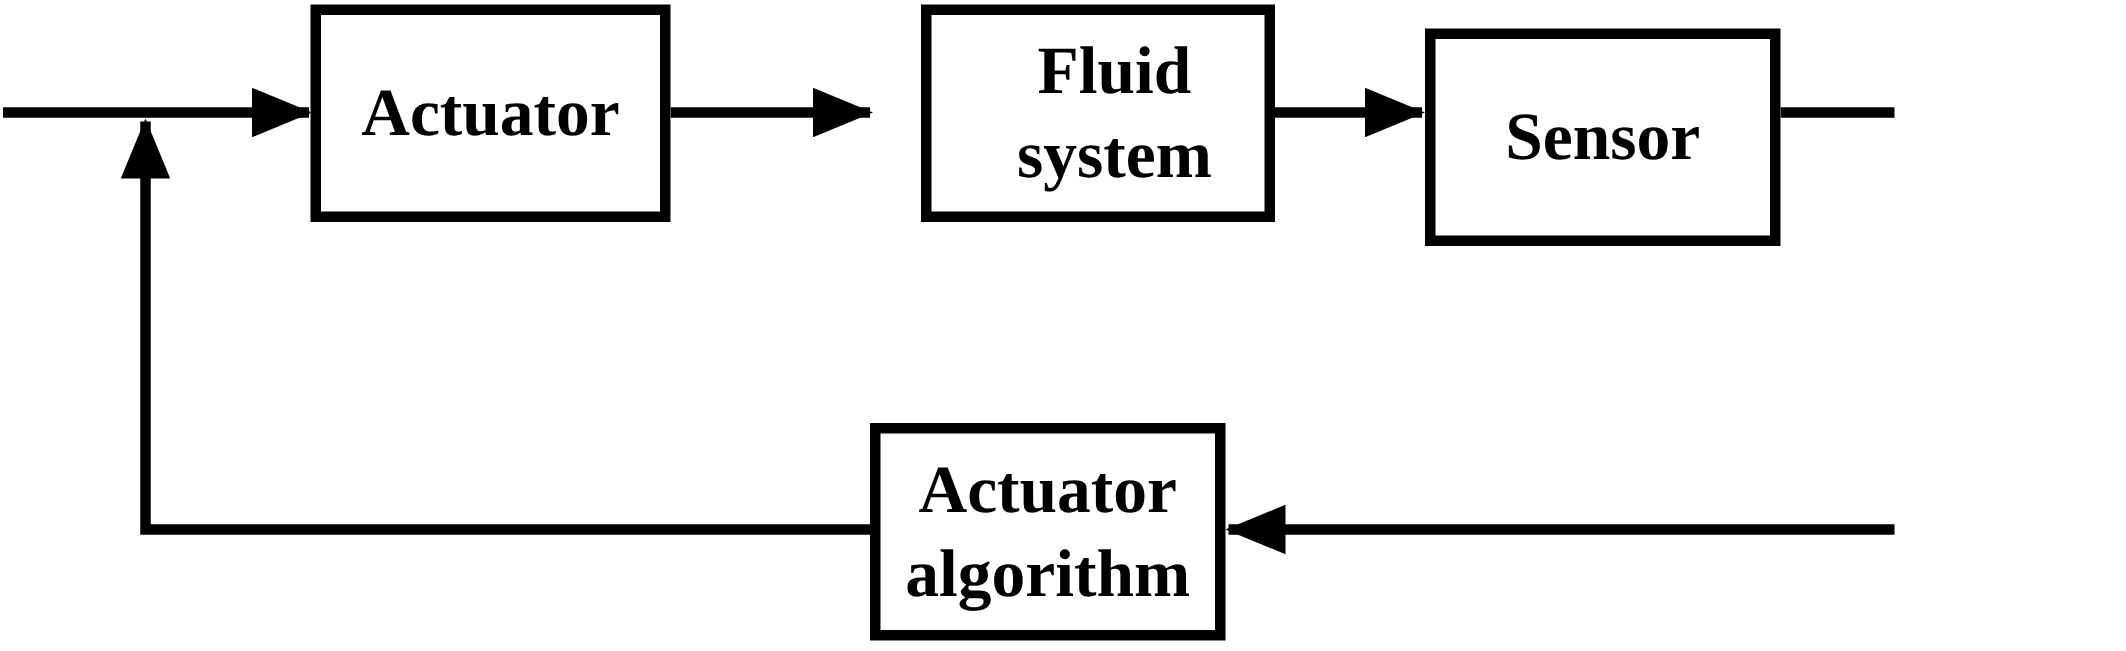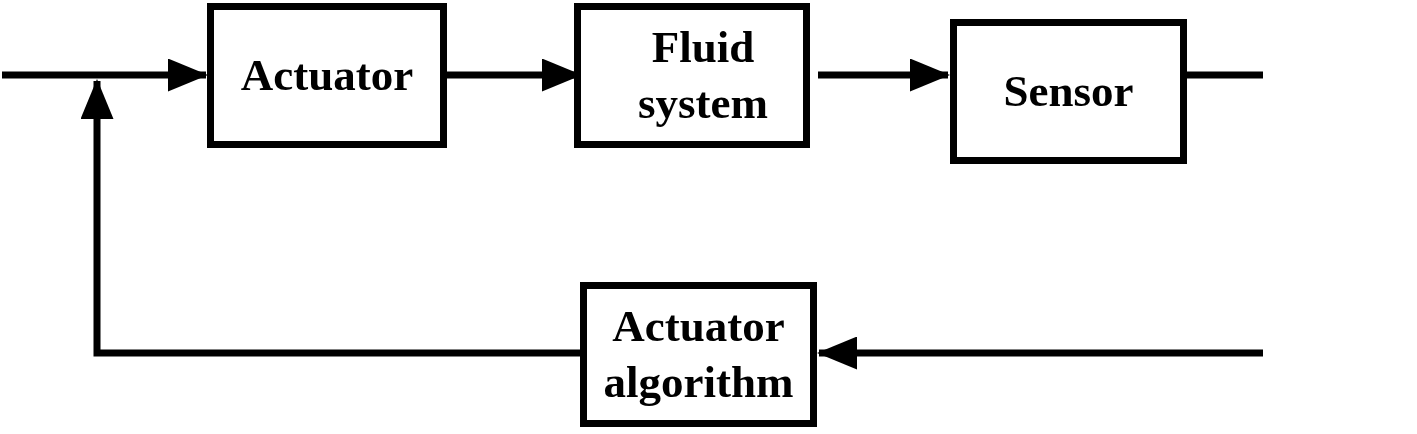--- a/index.html
+++ b/index.html
@@ -37,21 +37,21 @@
     justify-content: center;
     text-align: center;
     color: #000000;
     font-family: "Liberation Serif", "DejaVu Serif", serif;
     font-weight: 700;
     font-size: 45px;
     line-height: 1.24;
     padding: 0 6px;
   }
   .node-actuator          { left: 207px; top: 3px;   width: 240px; height: 145px; }
-  .node-fluid-system      { left: 574px; top: 3px;   width: 236px; height: 145px; padding-left: 28px; }
+  .node-fluid-system      { left: 614px; top: 3px;   width: 236px; height: 145px; padding-left: 28px; }
   .node-sensor            { left: 950px; top: 19px;   width: 237px; height: 145px; }
   .node-control-algorithm { left: 580px; top: 282px; width: 237px; height: 145px; }
 </style>
 </head>
 <body>
 
 <div class="stage">
 
   <svg class="connector-layer" viewBox="0 0 1417 434" xmlns="http://www.w3.org/2000/svg">
     <defs>

